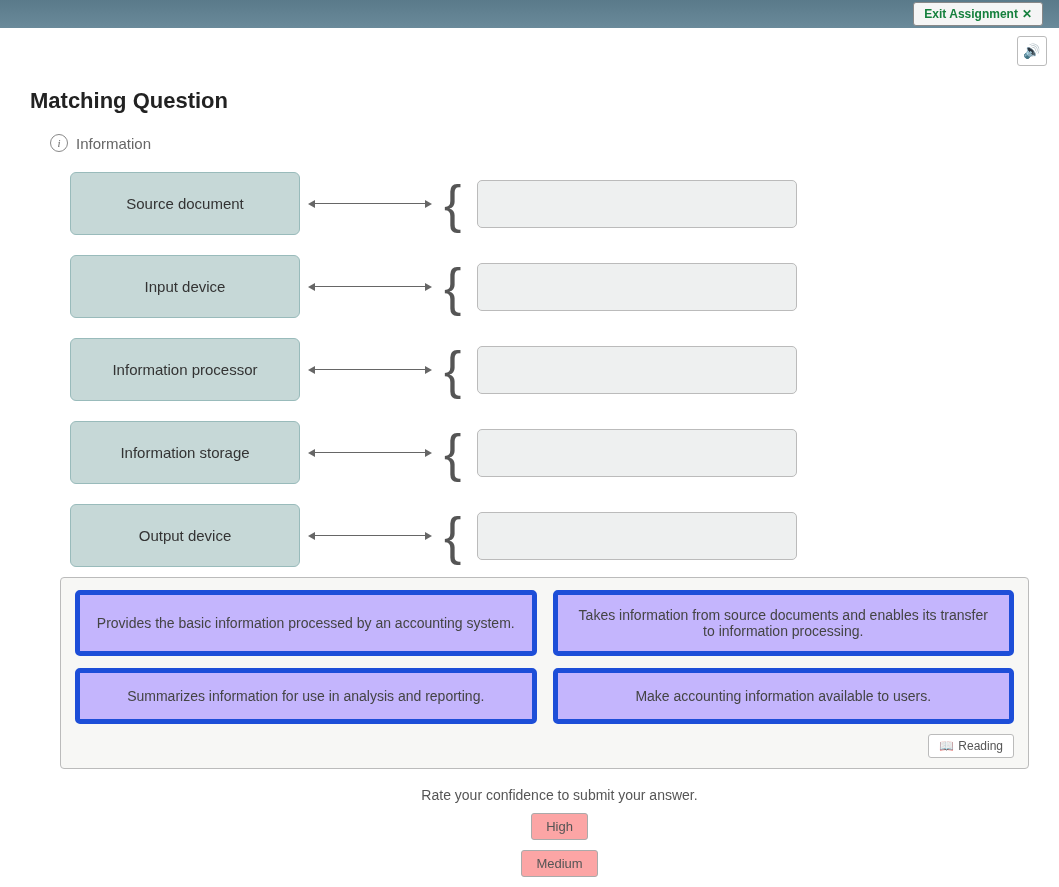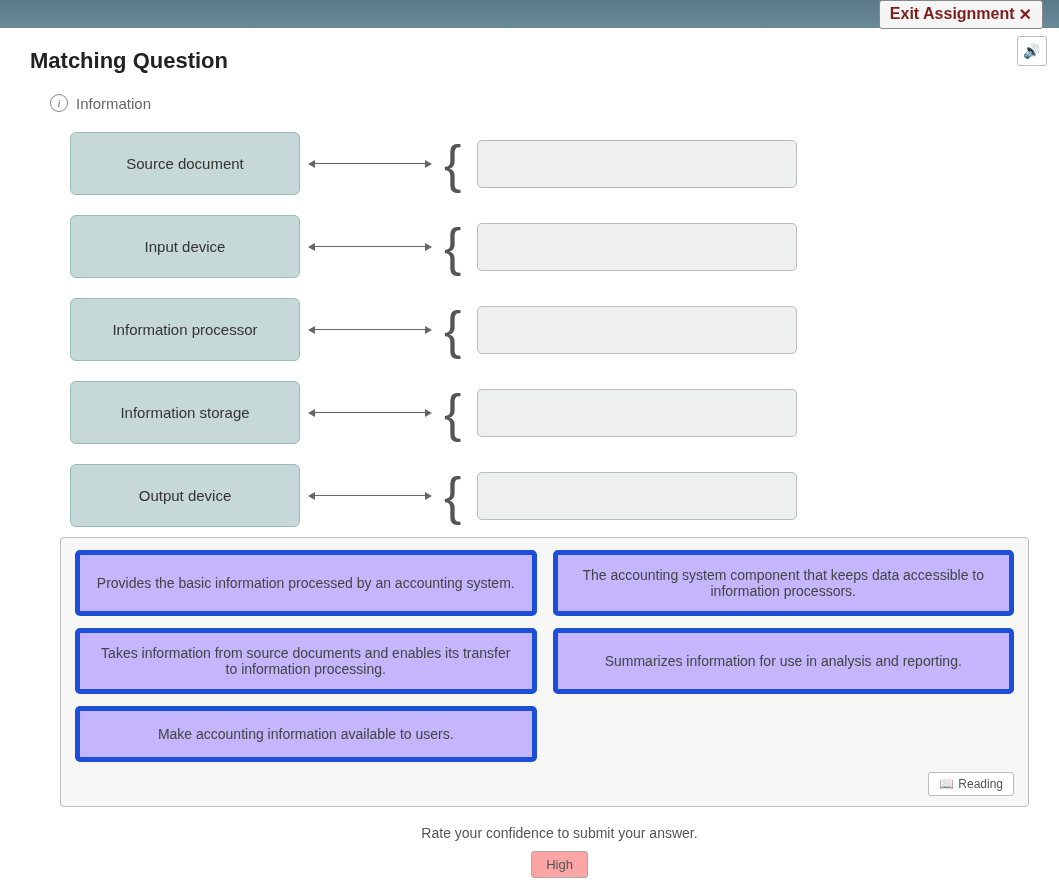--- a/index.html
+++ b/index.html
@@ -17,22 +17,22 @@
       justify-content: flex-end;
       align-items: center;
       gap: 10px;
       padding: 6px 16px;
       background: linear-gradient(#5a7a8a, #6a8a9a);
       height: 28px;
     }
     .exit-btn {
       border: 1px solid #888;
       background: #f5f5f5;
-      color: #7f1d1d;
-      font-size: 16px;
+      color: #15803d;
+      font-size: 12px;
       font-weight: 600;
       padding: 4px 10px;
       border-radius: 3px;
       cursor: pointer;
       display: flex;
       align-items: center;
       gap: 4px;
     }
     .sound-btn {
       position: absolute;
@@ -43,21 +43,21 @@
       border: 1px solid #bbb;
       background: #fff;
       border-radius: 3px;
       cursor: pointer;
       display: flex;
       align-items: center;
       justify-content: center;
       font-size: 14px;
       color: #555;
     }
-    .content { padding: 20px 30px 0 30px; }
+    .content { padding: 20px 30px 0 30px; margin-top: 40px; }
     .q-title {
       font-size: 22px;
       font-weight: 700;
       color: #222;
       margin-bottom: 20px;
     }
     .q-prompt {
       font-size: 15px;
       color: #555;
       margin-bottom: 30px;
@@ -255,21 +255,20 @@
       <div class="source-card">Output device</div>
       <div class="connector"></div>
       <span class="brace">{</span>
       <div class="target-slot"></div>
     </div>
   </div>
 </div>
 
 <div class="options-pool">
   <div class="option-card">Provides the basic information processed by an accounting system.</div>
-  <div class="option-card">The accounting system component that keeps data accessible to information processors.</div>
   <div class="option-card">Takes information from source documents and enables its transfer to information processing.</div>
   <div class="option-card">Summarizes information for use in analysis and reporting.</div>
   <div class="option-card">Make accounting information available to users.</div>
   <button class="reading-btn">
     <span>📖</span>
     <span>Reading</span>
   </button>
 </div>
 
 <div class="footer">

